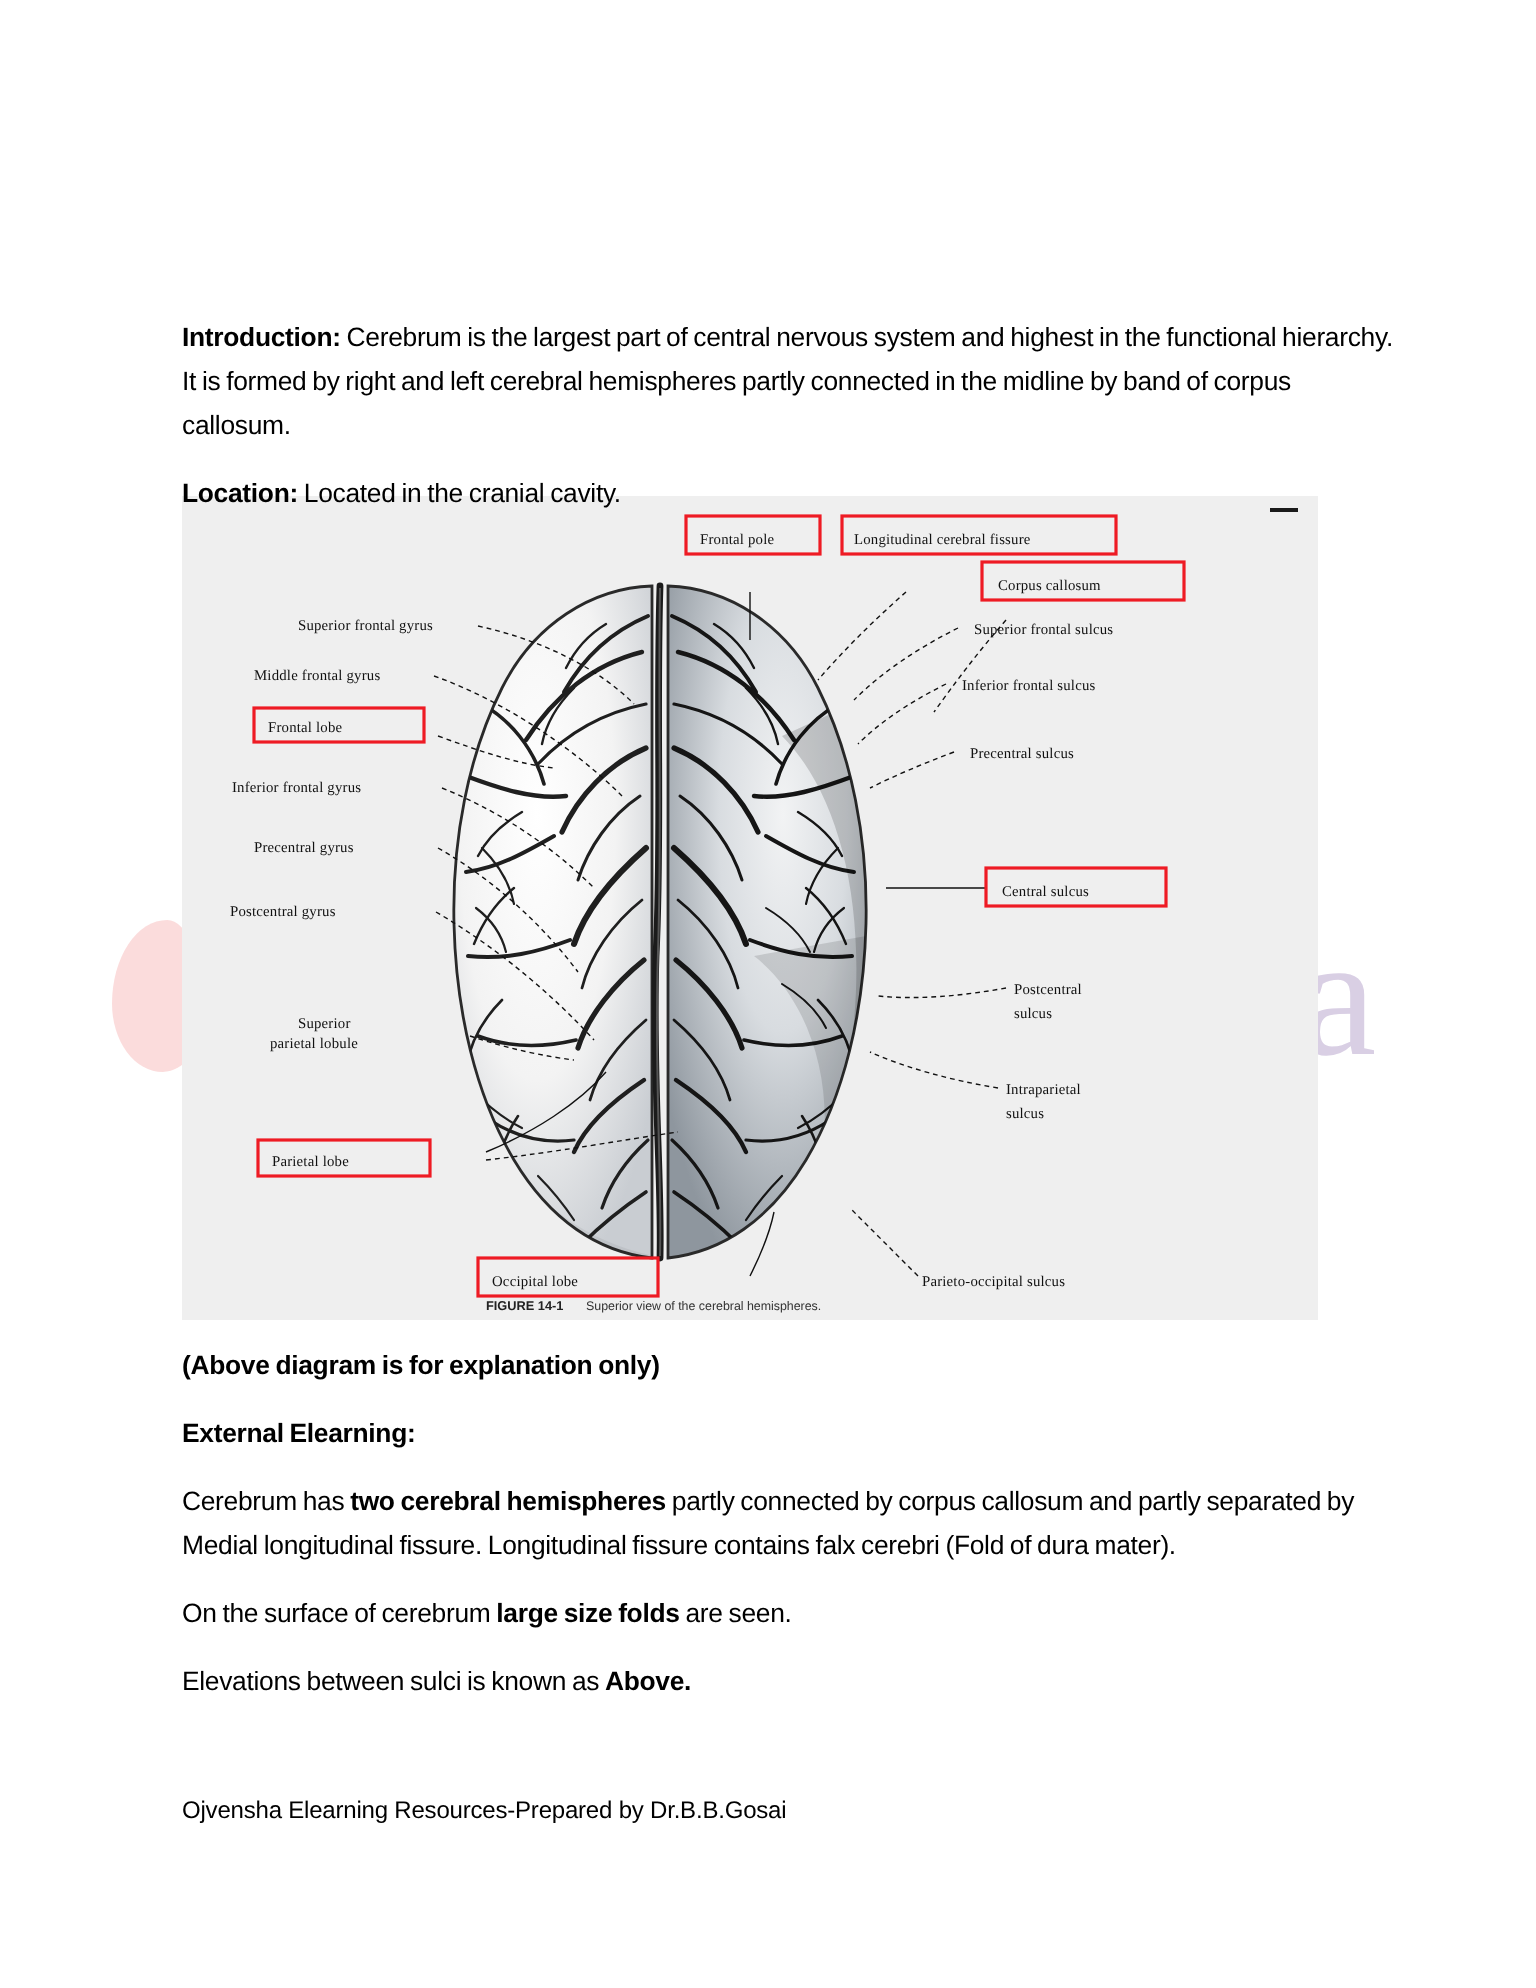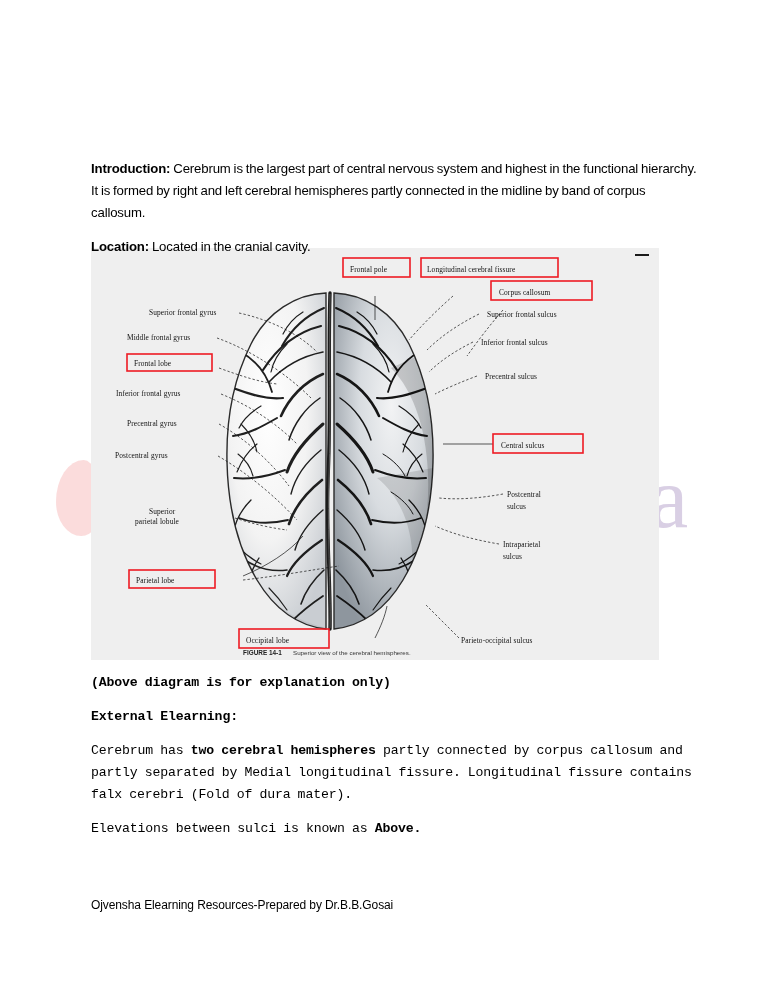--- a/index.html
+++ b/index.html
@@ -130,21 +130,20 @@
     stroke-width: 1.6;
   }
 
   
   .content2 {
     position: absolute;
     left: 91px;
     top: 672px;
     width: 615px;
     z-index: 3;
-    font-family: Liberation Mono, monospace;
   }
   .footer {
     position: absolute;
     left: 91px;
     top: 898px;
     font-size: 12px;
     letter-spacing: -0.1px;
     z-index: 3;
   }
 </style>
@@ -369,18 +368,19 @@
         <text class="capnum" x="152" y="407">FIGURE 14-1</text>
         <text class="cap" x="202" y="407">Superior view of the cerebral hemispheres.</text>
       </g>
     </svg>
   </div>
 
   <div class="content2">
     <p class="para"><b>(Above diagram is for explanation only)</b></p>
     <p class="para"><b>External Elearning:</b></p>
     <p class="para"><span>Cerebrum has </span><b>two cerebral hemispheres</b><span> partly connected by corpus callosum and partly separated by Medial longitudinal fissure. Longitudinal fissure contains falx cerebri (Fold of dura mater).</span></p>
+    <p class="para"><span>On the surface of cerebrum </span><b>large size folds</b><span> are seen.</span></p>
     <p class="para"><span>Elevations between sulci is known as </span><b>Above.</b></p>
   </div>
 
   <div class="footer">Ojvensha Elearning Resources-Prepared by Dr.B.B.Gosai</div>
 
 </div>
 
 </body></html>

